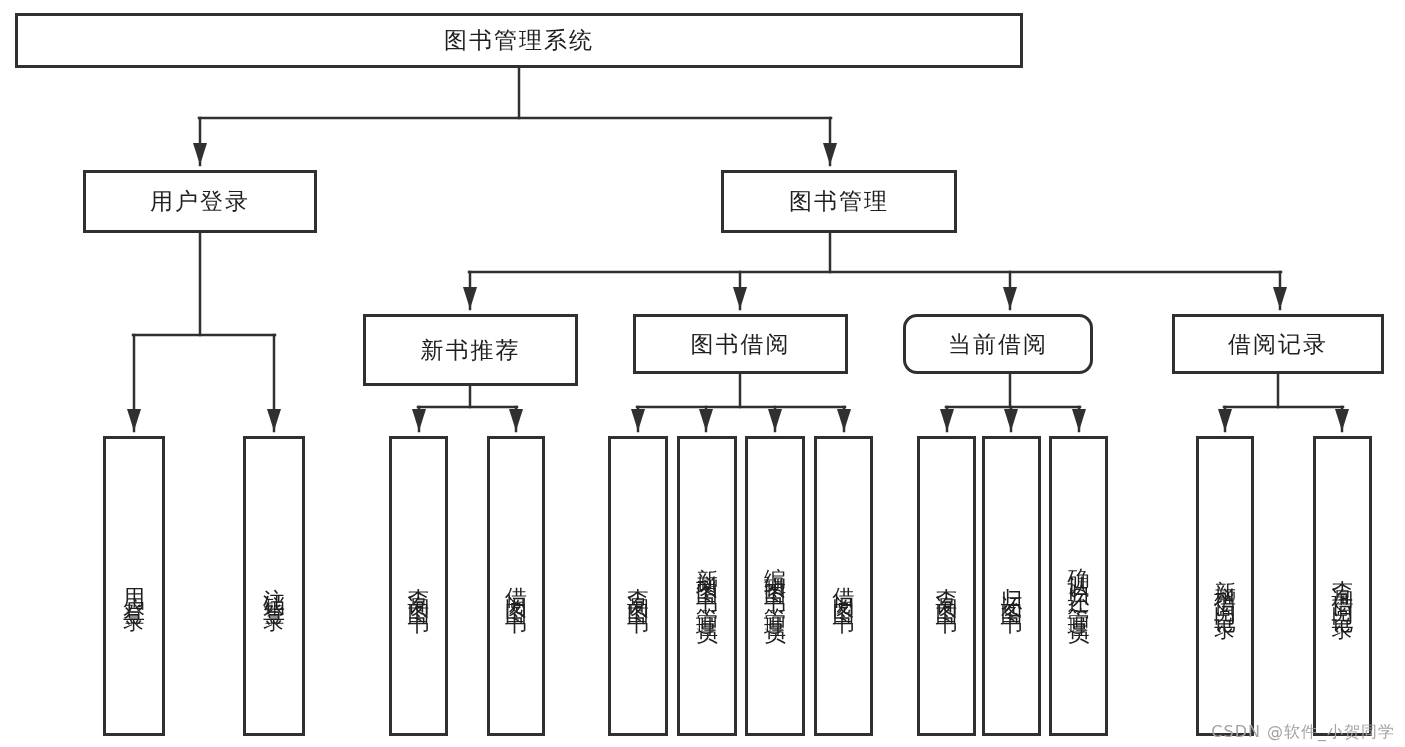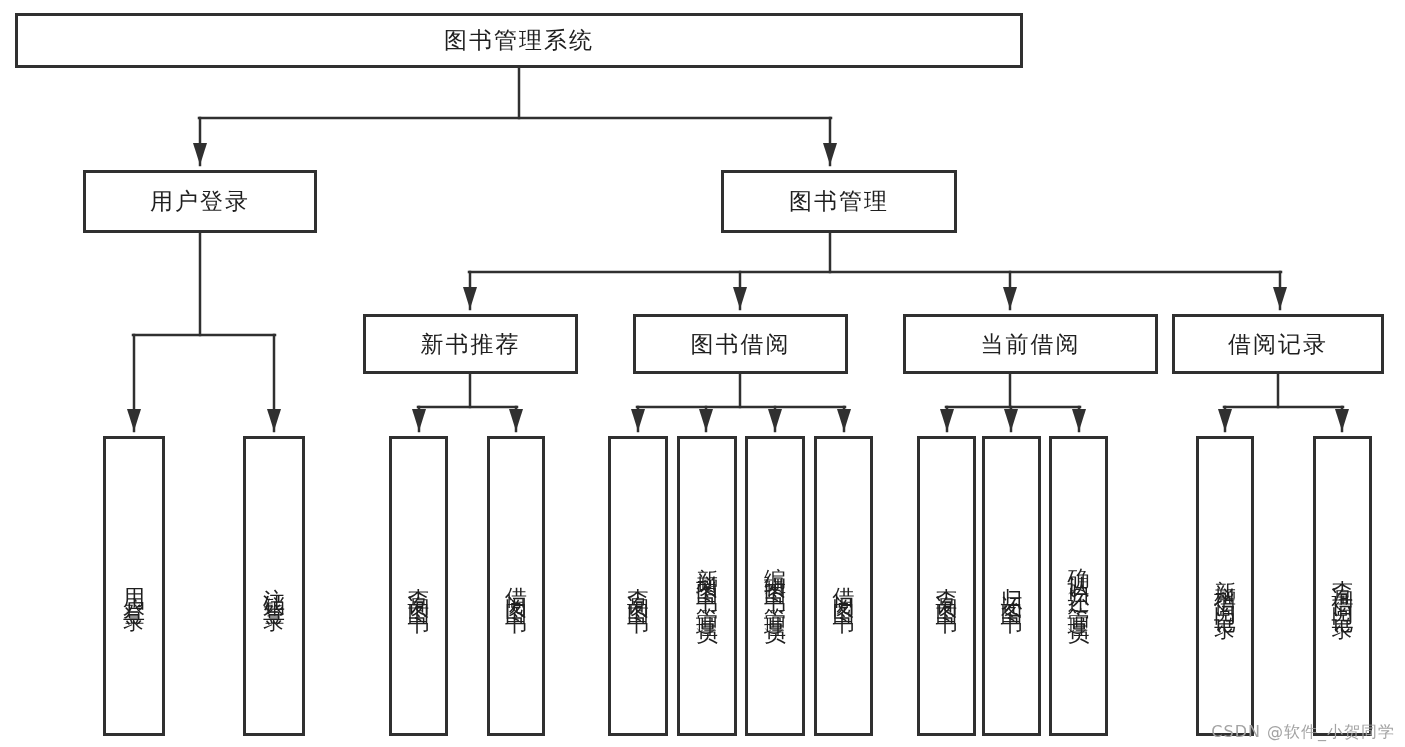--- a/index.html
+++ b/index.html
@@ -104,23 +104,23 @@
       <path d="M1225,407 V431" marker-end="url(#arrow)"></path>
       <path d="M1342,407 V431" marker-end="url(#arrow)"></path>
     </g>
   </svg>
 
   <div class="node h" style="left:15px;top:13px;width:1008px;height:55px;">图书管理系统</div>
 
   <div class="node h" style="left:83px;top:170px;width:234px;height:63px;">用户登录</div>
   <div class="node h" style="left:712px;top:170px;width:236px;height:63px;margin-left:9px;">图书管理</div>
 
-  <div class="node h" style="left:363px;top:314px;width:215px;height:60px;">新书推荐</div>
+  <div class="node h" style="left:363px;top:314px;width:215px;height:72px;">新书推荐</div>
   <div class="node h" style="left:633px;top:314px;width:215px;height:60px;">图书借阅</div>
-  <div class="node h" style="left:903px;top:314px;width:255px;height:60px;">当前借阅</div>
+  <div class="node h" style="left:903px;top:314px;width:190px;height:60px;border-radius:14px;">当前借阅</div>
   <div class="node h" style="left:1172px;top:314px;width:212px;height:60px;">借阅记录</div>
 
   <div class="node v" style="left:103px;top:436px;width:62px;height:300px;">
     <span>用户登录</span>
   </div>
   <div class="node v" style="left:243px;top:436px;width:62px;height:300px;">
     <span>注销登录</span>
   </div>
 
   <div class="node v" style="left:389px;top:436px;width:59px;height:300px;">

